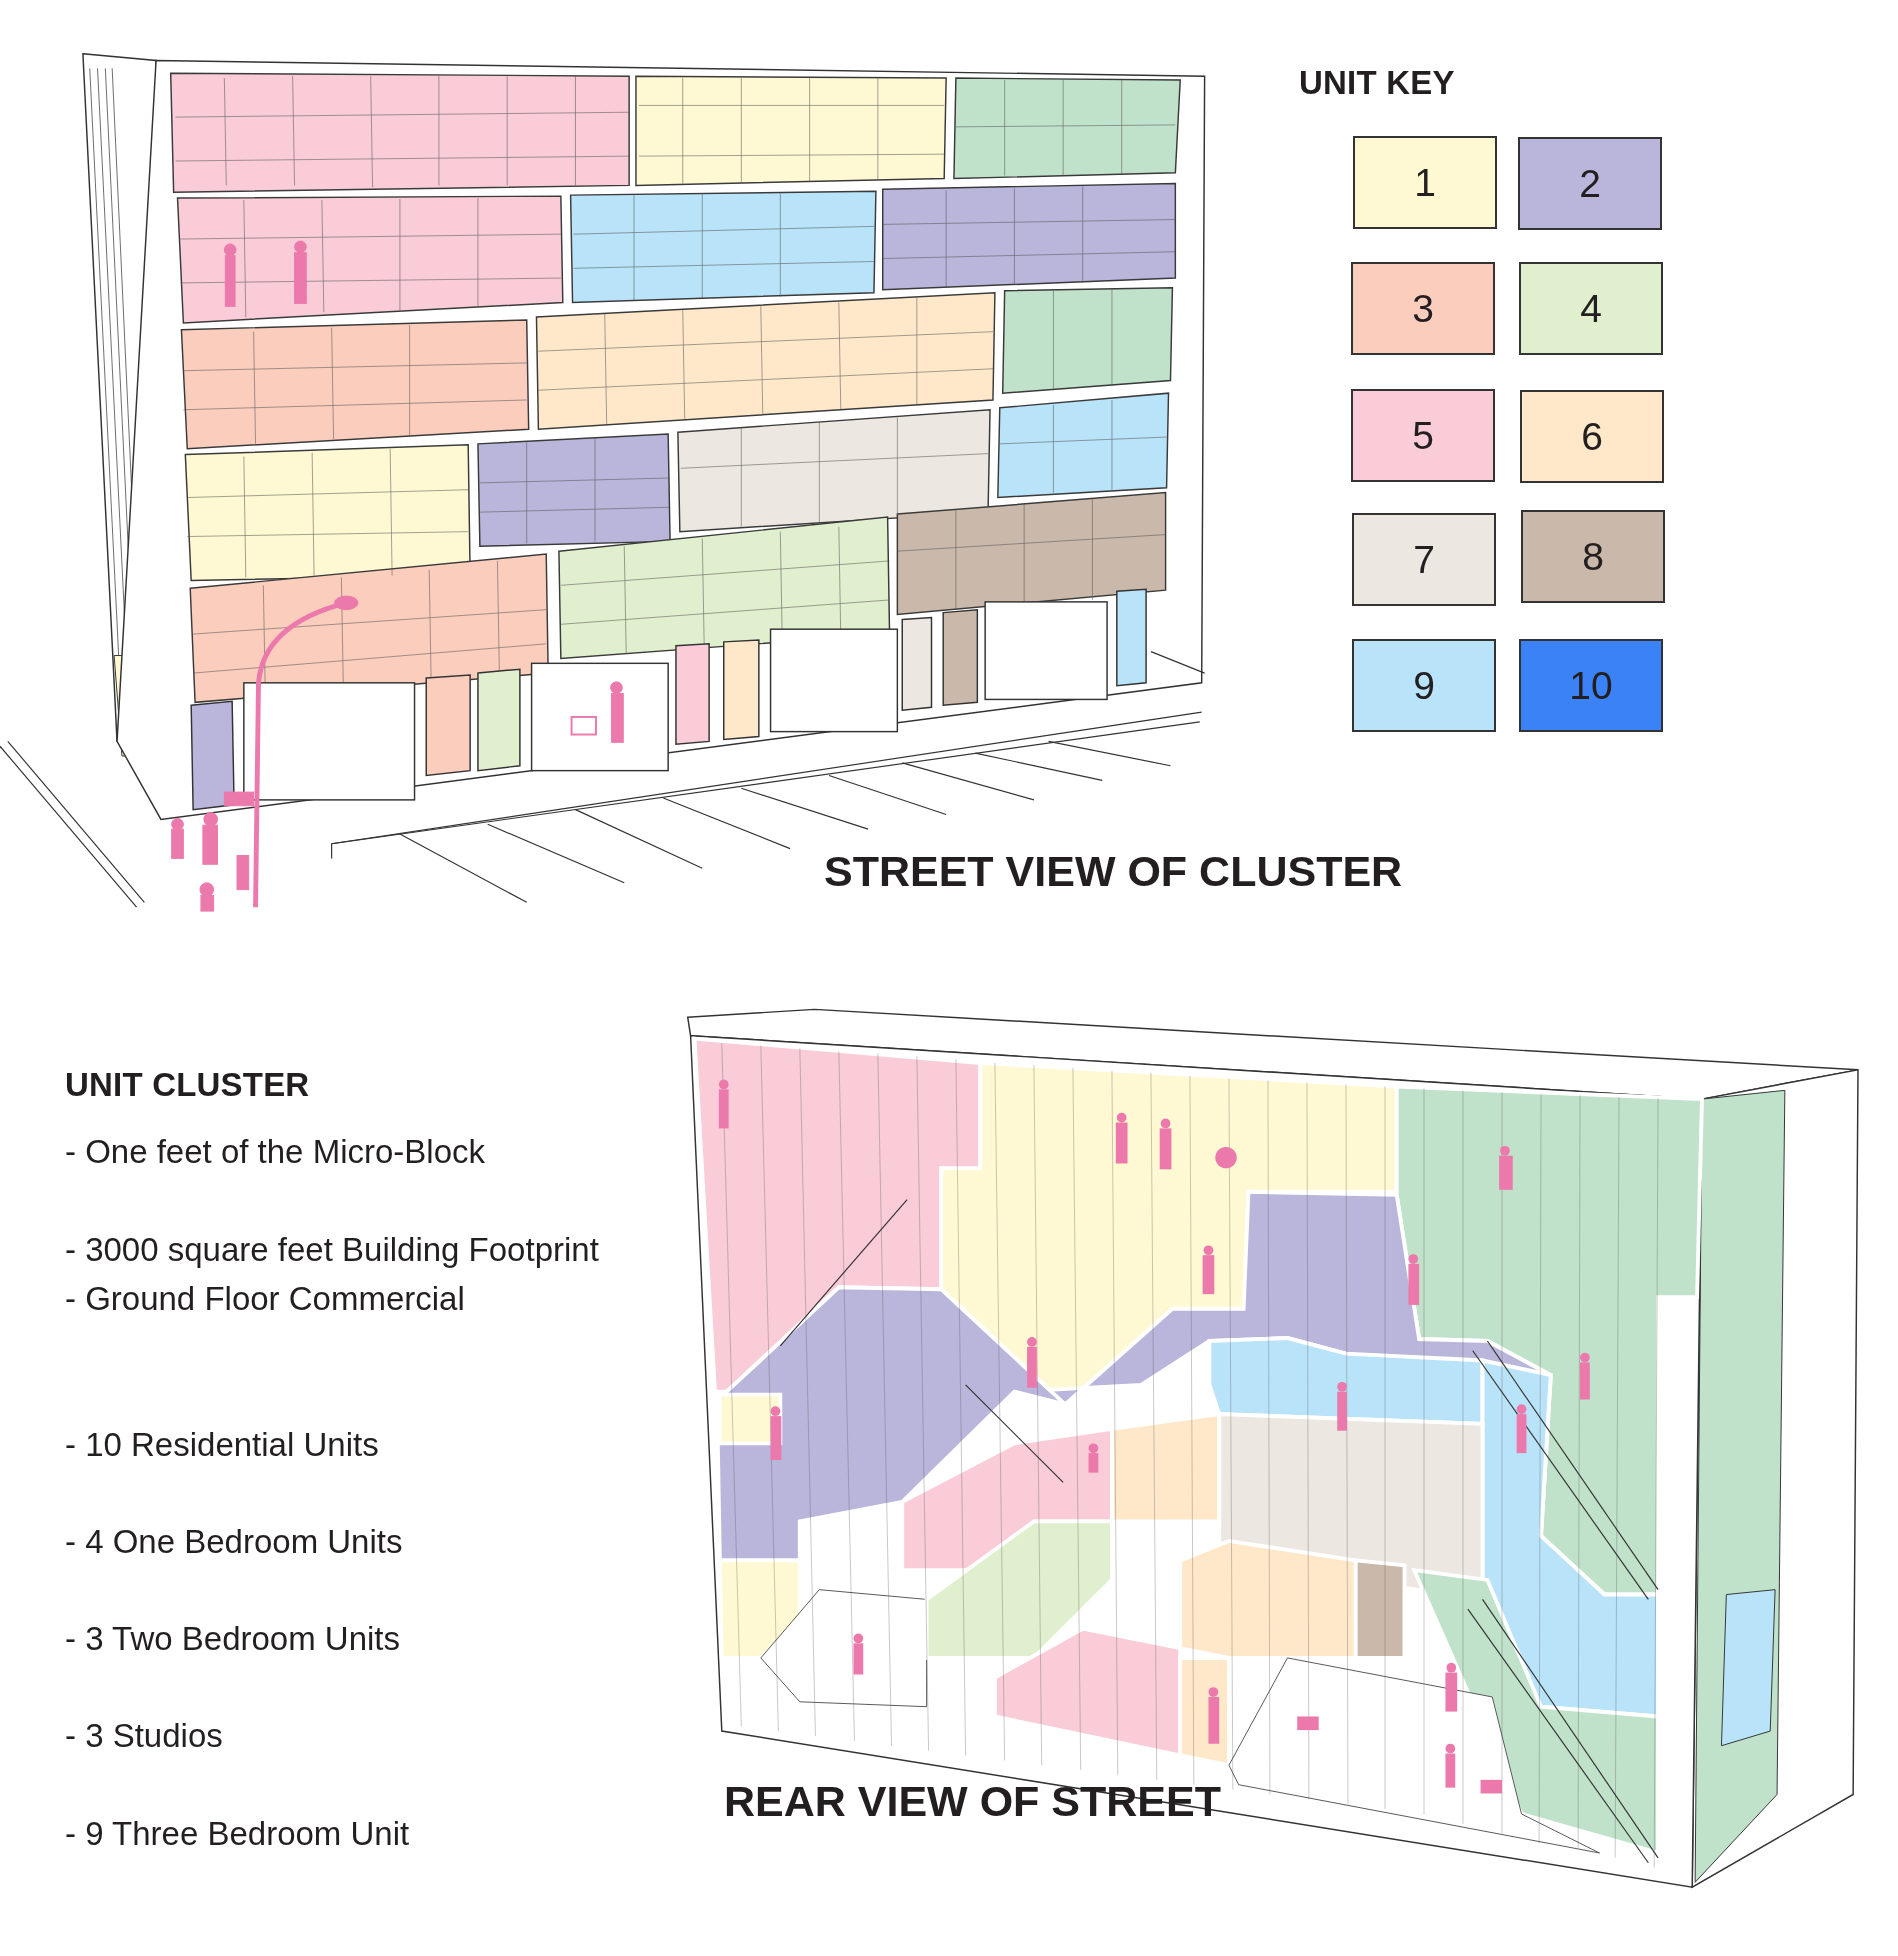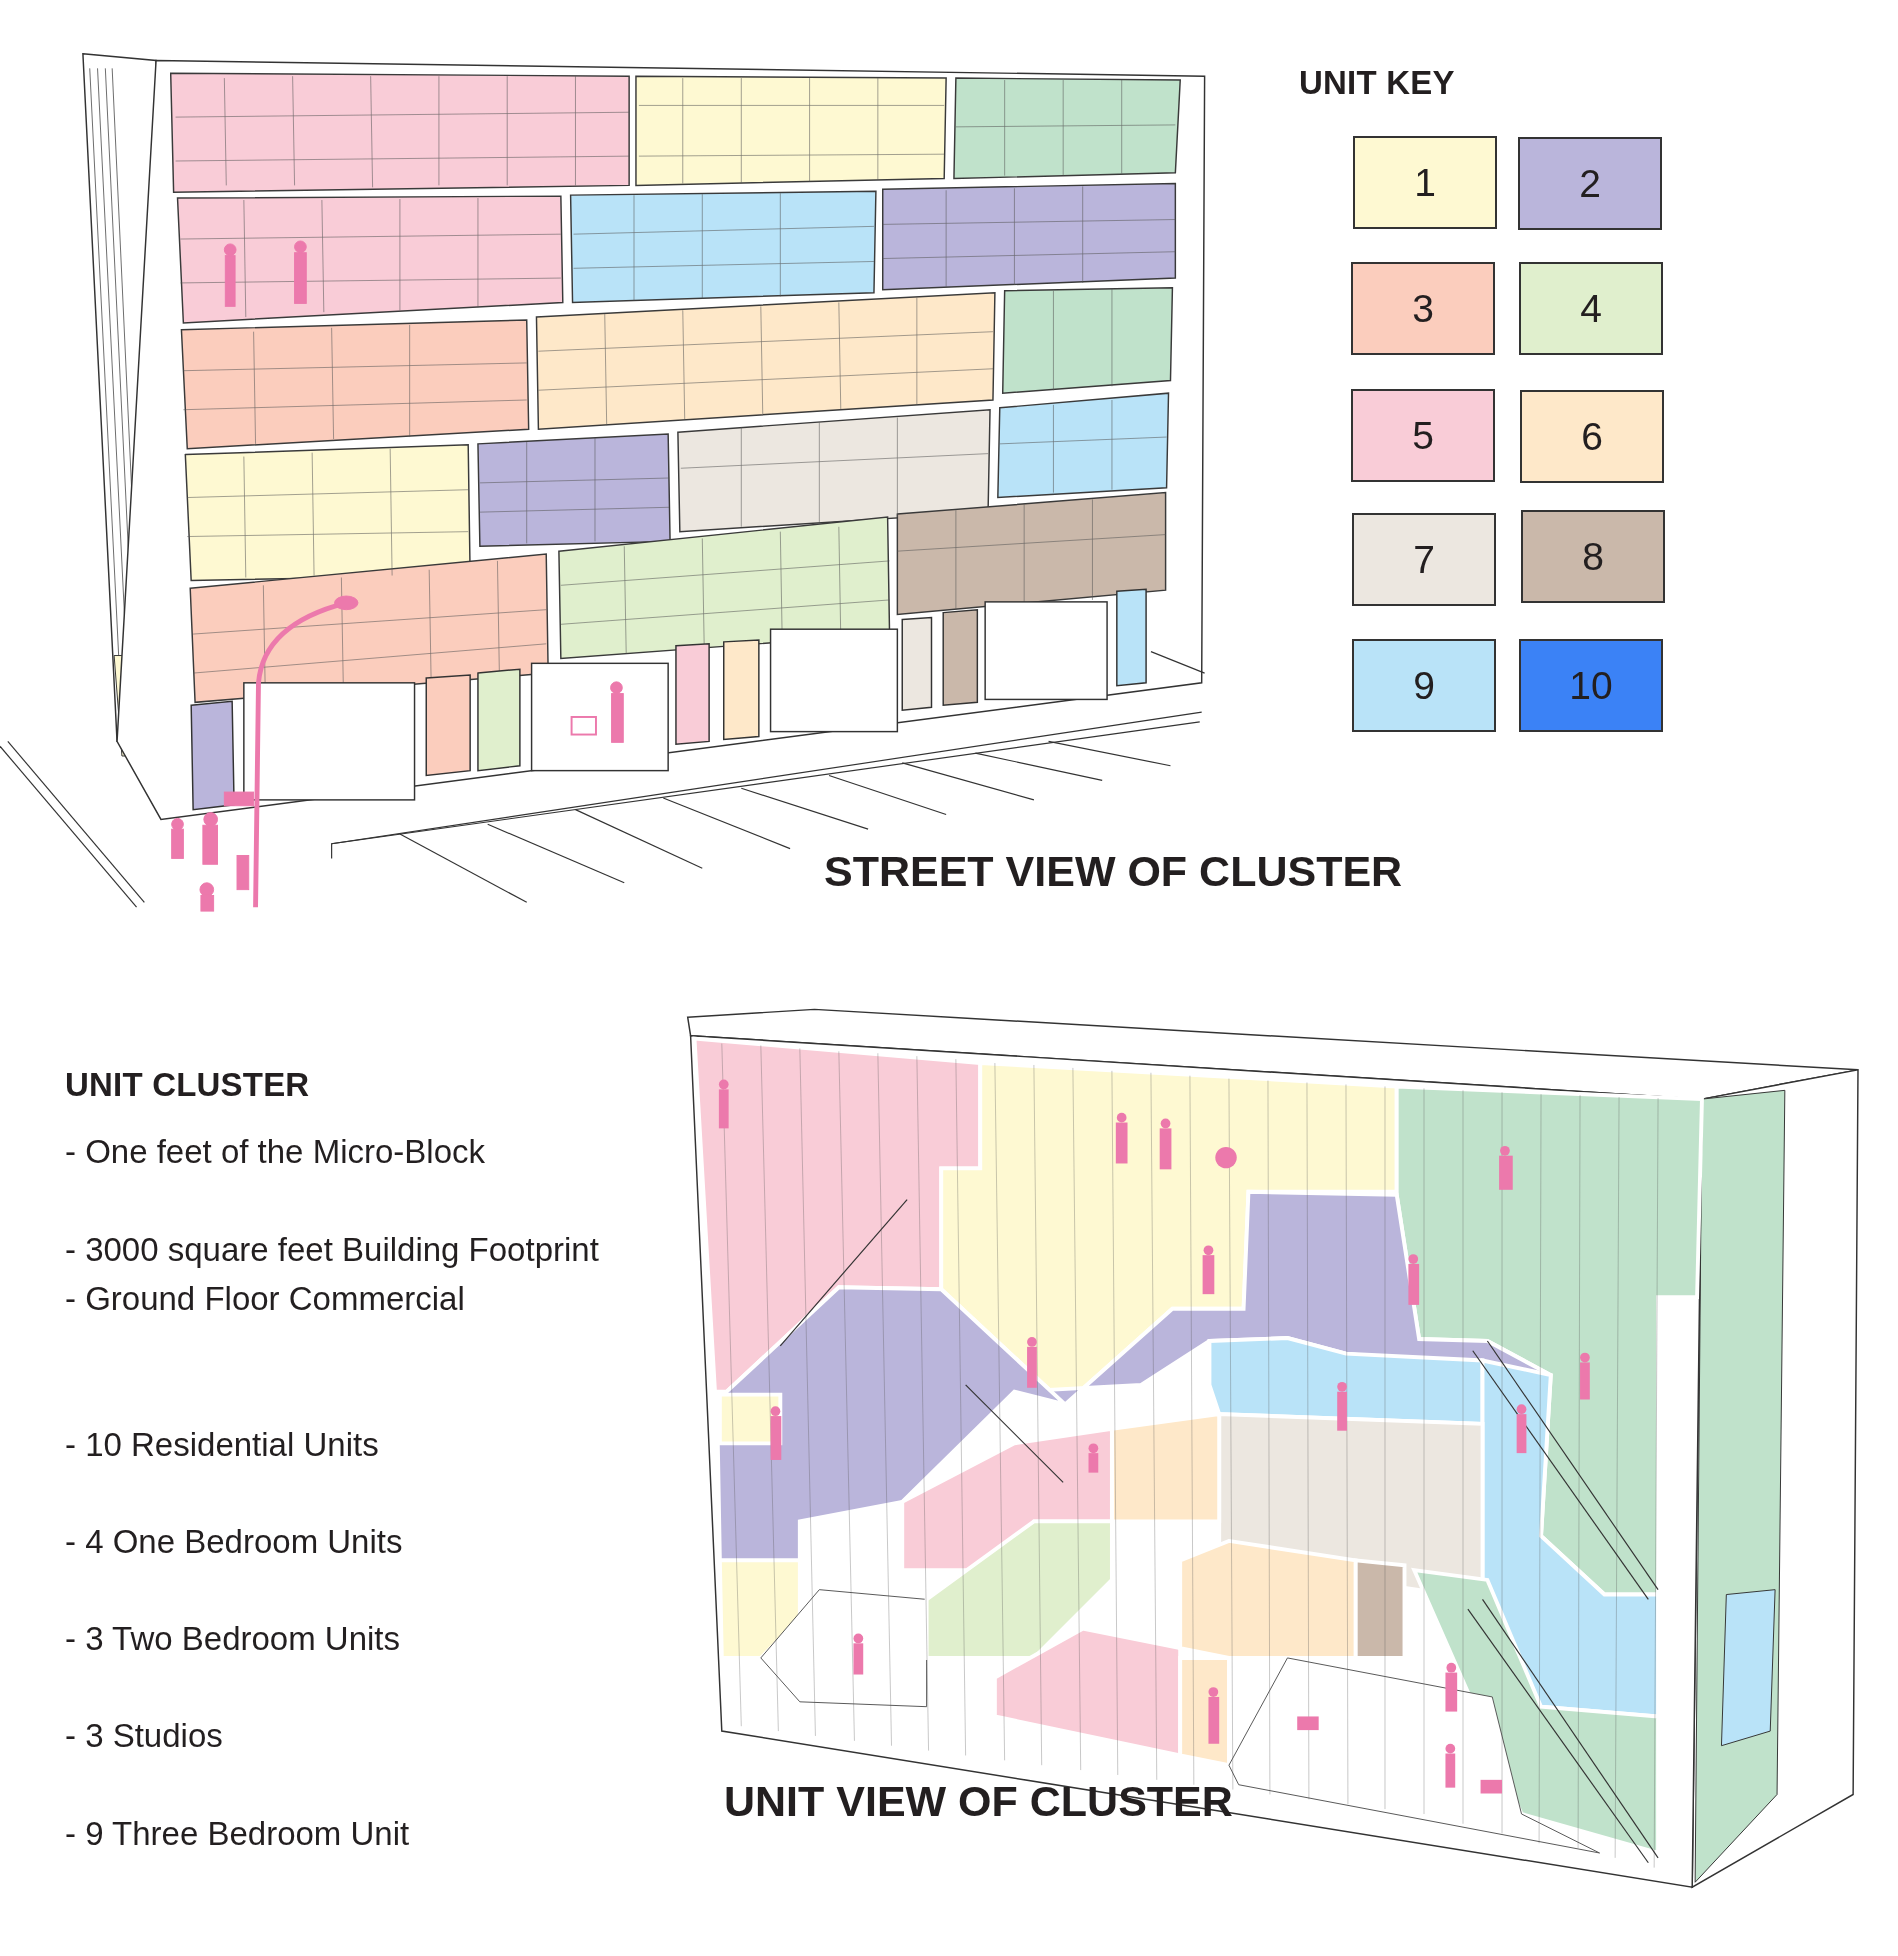--- a/index.html
+++ b/index.html
@@ -340,14 +340,14 @@
       <circle cx="1488" cy="1710" r="5"></circle>
         <rect x="1482" y="1715" width="12" height="40"></rect>
       <rect x="1330" y="1760" width="22" height="14"></rect>
       <circle cx="1487" cy="1793" r="5"></circle>
         <rect x="1482" y="1798" width="10" height="35"></rect>
       <rect x="1518" y="1825" width="22" height="14"></rect>
     </g>
   </svg>
 </div>
 
-<div class="abs caption" style="left:724px;top:1777px;">UNIT VIEW OF CLUSTER</div>
+<div class="abs caption" style="left:724px;top:1777px;">REAR VIEW OF STREET</div>
 
 
 </body></html>

